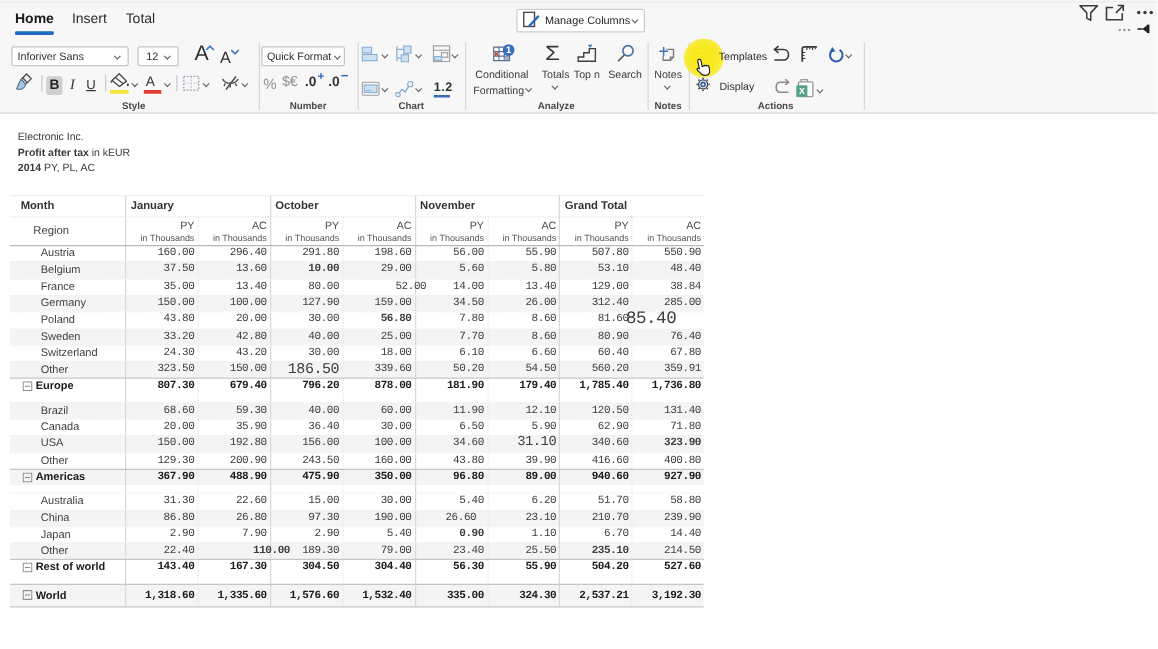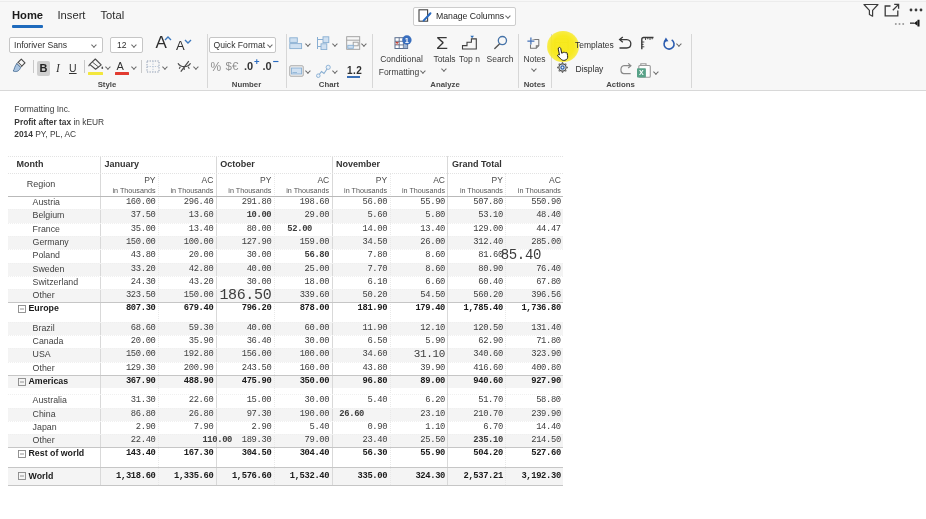--- a/index.html
+++ b/index.html
@@ -216,21 +216,21 @@
 <path d="M9.2 0.4 L11.9 2.7 L9.2 5" fill="none" stroke="#8a8a8a" stroke-width="1.2"></path>
 </svg>
 <svg class="a" style="left:636px;top:62px" width="18" height="17" viewBox="0 0 18 17">
 <path d="M4.8 3.5 V1.7 H10 V3.5" fill="none" stroke="#9a9a9a" stroke-width="1.1"></path>
 <rect x="2.8" y="3.5" width="11.5" height="11.8" fill="#fdfdfd" stroke="#9a9a9a" stroke-width="1.1" rx="1"></rect>
 <rect x="1" y="6.2" width="8.9" height="9.3" fill="#58a288" rx="0.8"></rect>
 <text x="5.45" y="13.3" font-size="7" font-weight="bold" fill="#fff" text-anchor="middle" font-family="Liberation Sans">X</text>
 </svg>
 <div class="chevs" style="left:654px;top:69.5px"></div>
 <div class="a" style="left:551px;top:79.5px;width:139px;text-align:center;font-size:7.8px;font-weight:700;color:#484848">Actions</div>
-<div class="a" style="left:14.3px;top:104.2px;font-size:8.4px;color:#3a3a3a">Formatting Inc.</div>
+<div class="a" style="left:14.3px;top:104.2px;font-size:8.4px;color:#3a3a3a">Electronic Inc.</div>
 <div class="a" style="left:14.3px;top:116.8px;font-size:8.4px;color:#3a3a3a"><b>Profit after tax</b> in kEUR</div>
 <div class="a" style="left:14.3px;top:129.4px;font-size:8.4px;color:#3a3a3a"><b>2014</b> PY, PL, AC</div>
 <div class="a" style="left:8.0px;top:209.3px;width:555.2px;height:13.3px;background:#f4f4f4"></div>
 <div class="a" style="left:8.0px;top:235.90000000000003px;width:555.2px;height:13.3px;background:#f4f4f4"></div>
 <div class="a" style="left:8.0px;top:262.50000000000006px;width:555.2px;height:13.3px;background:#f4f4f4"></div>
 <div class="a" style="left:8.0px;top:289.1000000000001px;width:555.2px;height:13.3px;background:#f4f4f4"></div>
 <div class="a" style="left:8.0px;top:321.7000000000001px;width:555.2px;height:13.3px;background:#f4f4f4"></div>
 <div class="a" style="left:8.0px;top:348.3000000000001px;width:555.2px;height:13.3px;background:#f4f4f4"></div>
 <div class="a" style="left:8.0px;top:374.90000000000015px;width:555.2px;height:13.3px;background:#f4f4f4"></div>
 <div class="a" style="left:8.0px;top:407.50000000000017px;width:555.2px;height:13.3px;background:#f4f4f4"></div>
@@ -296,25 +296,25 @@
 <div class="a num" style="right:654.6999999999999px;top:209.3px;height:13.3px;line-height:13.3px;font-size:8.8px;font-weight:700;color:#3d3d3d">10.00</div>
 <div class="a num" style="right:596.8px;top:209.3px;height:13.3px;line-height:13.3px;font-size:8.8px;font-weight:400;color:#3d3d3d">29.00</div>
 <div class="a num" style="right:538.9px;top:209.3px;height:13.3px;line-height:13.3px;font-size:8.8px;font-weight:400;color:#3d3d3d">5.60</div>
 <div class="a num" style="right:480.99999999999994px;top:209.3px;height:13.3px;line-height:13.3px;font-size:8.8px;font-weight:400;color:#3d3d3d">5.80</div>
 <div class="a num" style="right:423.1px;top:209.3px;height:13.3px;line-height:13.3px;font-size:8.8px;font-weight:400;color:#3d3d3d">53.10</div>
 <div class="a num" style="right:365.20000000000005px;top:209.3px;height:13.3px;line-height:13.3px;font-size:8.8px;font-weight:400;color:#3d3d3d">48.40</div>
 <div class="a" style="left:32.6px;top:222.60000000000002px;height:13.3px;line-height:13.3px;font-size:8.8px;color:#3f3f3f">France</div>
 <div class="a num" style="right:770.5px;top:222.60000000000002px;height:13.3px;line-height:13.3px;font-size:8.8px;font-weight:400;color:#3d3d3d">35.00</div>
 <div class="a num" style="right:712.6px;top:222.60000000000002px;height:13.3px;line-height:13.3px;font-size:8.8px;font-weight:400;color:#3d3d3d">13.40</div>
 <div class="a num" style="right:654.6999999999999px;top:222.60000000000002px;height:13.3px;line-height:13.3px;font-size:8.8px;font-weight:400;color:#3d3d3d">80.00</div>
-<div class="a num" style="right:614px;top:222.60000000000002px;height:13.3px;line-height:13.3px;font-size:8.8px;font-weight:700;color:#3d3d3d">52.00</div>
+<div class="a num" style="right:585px;top:222.60000000000002px;height:13.3px;line-height:13.3px;font-size:8.8px;font-weight:400;color:#3d3d3d">52.00</div>
 <div class="a num" style="right:538.9px;top:222.60000000000002px;height:13.3px;line-height:13.3px;font-size:8.8px;font-weight:400;color:#3d3d3d">14.00</div>
 <div class="a num" style="right:480.99999999999994px;top:222.60000000000002px;height:13.3px;line-height:13.3px;font-size:8.8px;font-weight:400;color:#3d3d3d">13.40</div>
 <div class="a num" style="right:423.1px;top:222.60000000000002px;height:13.3px;line-height:13.3px;font-size:8.8px;font-weight:400;color:#3d3d3d">129.00</div>
-<div class="a num" style="right:365.20000000000005px;top:222.60000000000002px;height:13.3px;line-height:13.3px;font-size:8.8px;font-weight:400;color:#3d3d3d">44.47</div>
+<div class="a num" style="right:365.20000000000005px;top:222.60000000000002px;height:13.3px;line-height:13.3px;font-size:8.8px;font-weight:400;color:#3d3d3d">38.84</div>
 <div class="a" style="left:32.6px;top:235.90000000000003px;height:13.3px;line-height:13.3px;font-size:8.8px;color:#3f3f3f">Germany</div>
 <div class="a num" style="right:770.5px;top:235.90000000000003px;height:13.3px;line-height:13.3px;font-size:8.8px;font-weight:400;color:#3d3d3d">150.00</div>
 <div class="a num" style="right:712.6px;top:235.90000000000003px;height:13.3px;line-height:13.3px;font-size:8.8px;font-weight:400;color:#3d3d3d">100.00</div>
 <div class="a num" style="right:654.6999999999999px;top:235.90000000000003px;height:13.3px;line-height:13.3px;font-size:8.8px;font-weight:400;color:#3d3d3d">127.90</div>
 <div class="a num" style="right:596.8px;top:235.90000000000003px;height:13.3px;line-height:13.3px;font-size:8.8px;font-weight:400;color:#3d3d3d">159.00</div>
 <div class="a num" style="right:538.9px;top:235.90000000000003px;height:13.3px;line-height:13.3px;font-size:8.8px;font-weight:400;color:#3d3d3d">34.50</div>
 <div class="a num" style="right:480.99999999999994px;top:235.90000000000003px;height:13.3px;line-height:13.3px;font-size:8.8px;font-weight:400;color:#3d3d3d">26.00</div>
 <div class="a num" style="right:423.1px;top:235.90000000000003px;height:13.3px;line-height:13.3px;font-size:8.8px;font-weight:400;color:#3d3d3d">312.40</div>
 <div class="a num" style="right:365.20000000000005px;top:235.90000000000003px;height:13.3px;line-height:13.3px;font-size:8.8px;font-weight:400;color:#3d3d3d">285.00</div>
 <div class="a" style="left:32.6px;top:249.20000000000005px;height:13.3px;line-height:13.3px;font-size:8.8px;color:#3f3f3f">Poland</div>
@@ -340,26 +340,26 @@
 <div class="a num" style="right:712.6px;top:275.80000000000007px;height:13.3px;line-height:13.3px;font-size:8.8px;font-weight:400;color:#3d3d3d">43.20</div>
 <div class="a num" style="right:654.6999999999999px;top:275.80000000000007px;height:13.3px;line-height:13.3px;font-size:8.8px;font-weight:400;color:#3d3d3d">30.00</div>
 <div class="a num" style="right:596.8px;top:275.80000000000007px;height:13.3px;line-height:13.3px;font-size:8.8px;font-weight:400;color:#3d3d3d">18.00</div>
 <div class="a num" style="right:538.9px;top:275.80000000000007px;height:13.3px;line-height:13.3px;font-size:8.8px;font-weight:400;color:#3d3d3d">6.10</div>
 <div class="a num" style="right:480.99999999999994px;top:275.80000000000007px;height:13.3px;line-height:13.3px;font-size:8.8px;font-weight:400;color:#3d3d3d">6.60</div>
 <div class="a num" style="right:423.1px;top:275.80000000000007px;height:13.3px;line-height:13.3px;font-size:8.8px;font-weight:400;color:#3d3d3d">60.40</div>
 <div class="a num" style="right:365.20000000000005px;top:275.80000000000007px;height:13.3px;line-height:13.3px;font-size:8.8px;font-weight:400;color:#3d3d3d">67.80</div>
 <div class="a" style="left:32.6px;top:289.1000000000001px;height:13.3px;line-height:13.3px;font-size:8.8px;color:#3f3f3f">Other</div>
 <div class="a num" style="right:770.5px;top:289.1000000000001px;height:13.3px;line-height:13.3px;font-size:8.8px;font-weight:400;color:#3d3d3d">323.50</div>
 <div class="a num" style="right:712.6px;top:289.1000000000001px;height:13.3px;line-height:13.3px;font-size:8.8px;font-weight:400;color:#3d3d3d">150.00</div>
-<div class="a num" style="right:654.6999999999999px;top:289.1000000000001px;height:13.3px;line-height:13.3px;font-size:15px;font-weight:400;color:#3d3d3d">186.50</div>
+<div class="a num" style="right:654.6999999999999px;top:289.1000000000001px;height:13.3px;line-height:13.3px;font-size:12px;font-weight:400;color:#3d3d3d">186.50</div>
 <div class="a num" style="right:596.8px;top:289.1000000000001px;height:13.3px;line-height:13.3px;font-size:8.8px;font-weight:400;color:#3d3d3d">339.60</div>
 <div class="a num" style="right:538.9px;top:289.1000000000001px;height:13.3px;line-height:13.3px;font-size:8.8px;font-weight:400;color:#3d3d3d">50.20</div>
 <div class="a num" style="right:480.99999999999994px;top:289.1000000000001px;height:13.3px;line-height:13.3px;font-size:8.8px;font-weight:400;color:#3d3d3d">54.50</div>
 <div class="a num" style="right:423.1px;top:289.1000000000001px;height:13.3px;line-height:13.3px;font-size:8.8px;font-weight:400;color:#3d3d3d">560.20</div>
-<div class="a num" style="right:365.20000000000005px;top:289.1000000000001px;height:13.3px;line-height:13.3px;font-size:8.8px;font-weight:400;color:#3d3d3d">396.56</div>
+<div class="a num" style="right:365.20000000000005px;top:289.1000000000001px;height:13.3px;line-height:13.3px;font-size:8.8px;font-weight:400;color:#3d3d3d">359.91</div>
 <svg class="a" style="left:17.5px;top:305.05000000000007px" width="8" height="8" viewBox="0 0 8 8">
     <rect x="0.5" y="0.5" width="7" height="7" fill="none" stroke="#888" stroke-width="0.9"></rect>
     <path d="M2 4 H6" stroke="#888" stroke-width="0.9"></path>
   </svg>
 <div class="a" style="left:28.5px;top:302.4000000000001px;height:13.3px;line-height:13.3px;font-size:8.8px;font-weight:700;color:#1a1a1a">Europe</div>
 <div class="a num" style="right:770.5px;top:302.4000000000001px;height:13.3px;line-height:13.3px;font-size:8.8px;font-weight:700;color:#1a1a1a">807.30</div>
 <div class="a num" style="right:712.6px;top:302.4000000000001px;height:13.3px;line-height:13.3px;font-size:8.8px;font-weight:700;color:#1a1a1a">679.40</div>
 <div class="a num" style="right:654.6999999999999px;top:302.4000000000001px;height:13.3px;line-height:13.3px;font-size:8.8px;font-weight:700;color:#1a1a1a">796.20</div>
 <div class="a num" style="right:596.8px;top:302.4000000000001px;height:13.3px;line-height:13.3px;font-size:8.8px;font-weight:700;color:#1a1a1a">878.00</div>
 <div class="a num" style="right:538.9px;top:302.4000000000001px;height:13.3px;line-height:13.3px;font-size:8.8px;font-weight:700;color:#1a1a1a">181.90</div>
@@ -385,21 +385,21 @@
 <div class="a num" style="right:423.1px;top:335.0000000000001px;height:13.3px;line-height:13.3px;font-size:8.8px;font-weight:400;color:#3d3d3d">62.90</div>
 <div class="a num" style="right:365.20000000000005px;top:335.0000000000001px;height:13.3px;line-height:13.3px;font-size:8.8px;font-weight:400;color:#3d3d3d">71.80</div>
 <div class="a" style="left:32.6px;top:348.3000000000001px;height:13.3px;line-height:13.3px;font-size:8.8px;color:#3f3f3f">USA</div>
 <div class="a num" style="right:770.5px;top:348.3000000000001px;height:13.3px;line-height:13.3px;font-size:8.8px;font-weight:400;color:#3d3d3d">150.00</div>
 <div class="a num" style="right:712.6px;top:348.3000000000001px;height:13.3px;line-height:13.3px;font-size:8.8px;font-weight:400;color:#3d3d3d">192.80</div>
 <div class="a num" style="right:654.6999999999999px;top:348.3000000000001px;height:13.3px;line-height:13.3px;font-size:8.8px;font-weight:400;color:#3d3d3d">156.00</div>
 <div class="a num" style="right:596.8px;top:348.3000000000001px;height:13.3px;line-height:13.3px;font-size:8.8px;font-weight:400;color:#3d3d3d">100.00</div>
 <div class="a num" style="right:538.9px;top:348.3000000000001px;height:13.3px;line-height:13.3px;font-size:8.8px;font-weight:400;color:#3d3d3d">34.60</div>
 <div class="a num" style="right:480.99999999999994px;top:348.3000000000001px;height:13.3px;line-height:13.3px;font-size:11px;font-weight:400;color:#3d3d3d">31.10</div>
 <div class="a num" style="right:423.1px;top:348.3000000000001px;height:13.3px;line-height:13.3px;font-size:8.8px;font-weight:400;color:#3d3d3d">340.60</div>
-<div class="a num" style="right:365.20000000000005px;top:348.3000000000001px;height:13.3px;line-height:13.3px;font-size:8.8px;font-weight:400;color:#3d3d3d">323.90</div>
+<div class="a num" style="right:365.20000000000005px;top:348.3000000000001px;height:13.3px;line-height:13.3px;font-size:8.8px;font-weight:700;color:#3d3d3d">323.90</div>
 <div class="a" style="left:32.6px;top:361.60000000000014px;height:13.3px;line-height:13.3px;font-size:8.8px;color:#3f3f3f">Other</div>
 <div class="a num" style="right:770.5px;top:361.60000000000014px;height:13.3px;line-height:13.3px;font-size:8.8px;font-weight:400;color:#3d3d3d">129.30</div>
 <div class="a num" style="right:712.6px;top:361.60000000000014px;height:13.3px;line-height:13.3px;font-size:8.8px;font-weight:400;color:#3d3d3d">200.90</div>
 <div class="a num" style="right:654.6999999999999px;top:361.60000000000014px;height:13.3px;line-height:13.3px;font-size:8.8px;font-weight:400;color:#3d3d3d">243.50</div>
 <div class="a num" style="right:596.8px;top:361.60000000000014px;height:13.3px;line-height:13.3px;font-size:8.8px;font-weight:400;color:#3d3d3d">160.00</div>
 <div class="a num" style="right:538.9px;top:361.60000000000014px;height:13.3px;line-height:13.3px;font-size:8.8px;font-weight:400;color:#3d3d3d">43.80</div>
 <div class="a num" style="right:480.99999999999994px;top:361.60000000000014px;height:13.3px;line-height:13.3px;font-size:8.8px;font-weight:400;color:#3d3d3d">39.90</div>
 <div class="a num" style="right:423.1px;top:361.60000000000014px;height:13.3px;line-height:13.3px;font-size:8.8px;font-weight:400;color:#3d3d3d">416.60</div>
 <div class="a num" style="right:365.20000000000005px;top:361.60000000000014px;height:13.3px;line-height:13.3px;font-size:8.8px;font-weight:400;color:#3d3d3d">400.80</div>
 <svg class="a" style="left:17.5px;top:377.5500000000001px" width="8" height="8" viewBox="0 0 8 8">
@@ -422,30 +422,30 @@
 <div class="a num" style="right:596.8px;top:394.20000000000016px;height:13.3px;line-height:13.3px;font-size:8.8px;font-weight:400;color:#3d3d3d">30.00</div>
 <div class="a num" style="right:538.9px;top:394.20000000000016px;height:13.3px;line-height:13.3px;font-size:8.8px;font-weight:400;color:#3d3d3d">5.40</div>
 <div class="a num" style="right:480.99999999999994px;top:394.20000000000016px;height:13.3px;line-height:13.3px;font-size:8.8px;font-weight:400;color:#3d3d3d">6.20</div>
 <div class="a num" style="right:423.1px;top:394.20000000000016px;height:13.3px;line-height:13.3px;font-size:8.8px;font-weight:400;color:#3d3d3d">51.70</div>
 <div class="a num" style="right:365.20000000000005px;top:394.20000000000016px;height:13.3px;line-height:13.3px;font-size:8.8px;font-weight:400;color:#3d3d3d">58.80</div>
 <div class="a" style="left:32.6px;top:407.50000000000017px;height:13.3px;line-height:13.3px;font-size:8.8px;color:#3f3f3f">China</div>
 <div class="a num" style="right:770.5px;top:407.50000000000017px;height:13.3px;line-height:13.3px;font-size:8.8px;font-weight:400;color:#3d3d3d">86.80</div>
 <div class="a num" style="right:712.6px;top:407.50000000000017px;height:13.3px;line-height:13.3px;font-size:8.8px;font-weight:400;color:#3d3d3d">26.80</div>
 <div class="a num" style="right:654.6999999999999px;top:407.50000000000017px;height:13.3px;line-height:13.3px;font-size:8.8px;font-weight:400;color:#3d3d3d">97.30</div>
 <div class="a num" style="right:596.8px;top:407.50000000000017px;height:13.3px;line-height:13.3px;font-size:8.8px;font-weight:400;color:#3d3d3d">190.00</div>
-<div class="a num" style="right:562px;top:407.50000000000017px;height:13.3px;line-height:13.3px;font-size:8.8px;font-weight:700;color:#3d3d3d">26.60</div>
+<div class="a num" style="right:545px;top:407.50000000000017px;height:13.3px;line-height:13.3px;font-size:8.8px;font-weight:400;color:#3d3d3d">26.60</div>
 <div class="a num" style="right:480.99999999999994px;top:407.50000000000017px;height:13.3px;line-height:13.3px;font-size:8.8px;font-weight:400;color:#3d3d3d">23.10</div>
 <div class="a num" style="right:423.1px;top:407.50000000000017px;height:13.3px;line-height:13.3px;font-size:8.8px;font-weight:400;color:#3d3d3d">210.70</div>
 <div class="a num" style="right:365.20000000000005px;top:407.50000000000017px;height:13.3px;line-height:13.3px;font-size:8.8px;font-weight:400;color:#3d3d3d">239.90</div>
 <div class="a" style="left:32.6px;top:420.8000000000002px;height:13.3px;line-height:13.3px;font-size:8.8px;color:#3f3f3f">Japan</div>
 <div class="a num" style="right:770.5px;top:420.8000000000002px;height:13.3px;line-height:13.3px;font-size:8.8px;font-weight:400;color:#3d3d3d">2.90</div>
 <div class="a num" style="right:712.6px;top:420.8000000000002px;height:13.3px;line-height:13.3px;font-size:8.8px;font-weight:400;color:#3d3d3d">7.90</div>
 <div class="a num" style="right:654.6999999999999px;top:420.8000000000002px;height:13.3px;line-height:13.3px;font-size:8.8px;font-weight:400;color:#3d3d3d">2.90</div>
 <div class="a num" style="right:596.8px;top:420.8000000000002px;height:13.3px;line-height:13.3px;font-size:8.8px;font-weight:400;color:#3d3d3d">5.40</div>
-<div class="a num" style="right:538.9px;top:420.8000000000002px;height:13.3px;line-height:13.3px;font-size:8.8px;font-weight:400;color:#3d3d3d">0.90</div>
+<div class="a num" style="right:538.9px;top:420.8000000000002px;height:13.3px;line-height:13.3px;font-size:8.8px;font-weight:700;color:#3d3d3d">0.90</div>
 <div class="a num" style="right:480.99999999999994px;top:420.8000000000002px;height:13.3px;line-height:13.3px;font-size:8.8px;font-weight:400;color:#3d3d3d">1.10</div>
 <div class="a num" style="right:423.1px;top:420.8000000000002px;height:13.3px;line-height:13.3px;font-size:8.8px;font-weight:400;color:#3d3d3d">6.70</div>
 <div class="a num" style="right:365.20000000000005px;top:420.8000000000002px;height:13.3px;line-height:13.3px;font-size:8.8px;font-weight:400;color:#3d3d3d">14.40</div>
 <div class="a" style="left:32.6px;top:434.1000000000002px;height:13.3px;line-height:13.3px;font-size:8.8px;color:#3f3f3f">Other</div>
 <div class="a num" style="right:770.5px;top:434.1000000000002px;height:13.3px;line-height:13.3px;font-size:8.8px;font-weight:400;color:#3d3d3d">22.40</div>
 <div class="a num" style="right:694px;top:434.1000000000002px;height:13.3px;line-height:13.3px;font-size:8.8px;font-weight:700;color:#3d3d3d">110.00</div>
 <div class="a num" style="right:654.6999999999999px;top:434.1000000000002px;height:13.3px;line-height:13.3px;font-size:8.8px;font-weight:400;color:#3d3d3d">189.30</div>
 <div class="a num" style="right:596.8px;top:434.1000000000002px;height:13.3px;line-height:13.3px;font-size:8.8px;font-weight:400;color:#3d3d3d">79.00</div>
 <div class="a num" style="right:538.9px;top:434.1000000000002px;height:13.3px;line-height:13.3px;font-size:8.8px;font-weight:400;color:#3d3d3d">23.40</div>
 <div class="a num" style="right:480.99999999999994px;top:434.1000000000002px;height:13.3px;line-height:13.3px;font-size:8.8px;font-weight:400;color:#3d3d3d">25.50</div>

